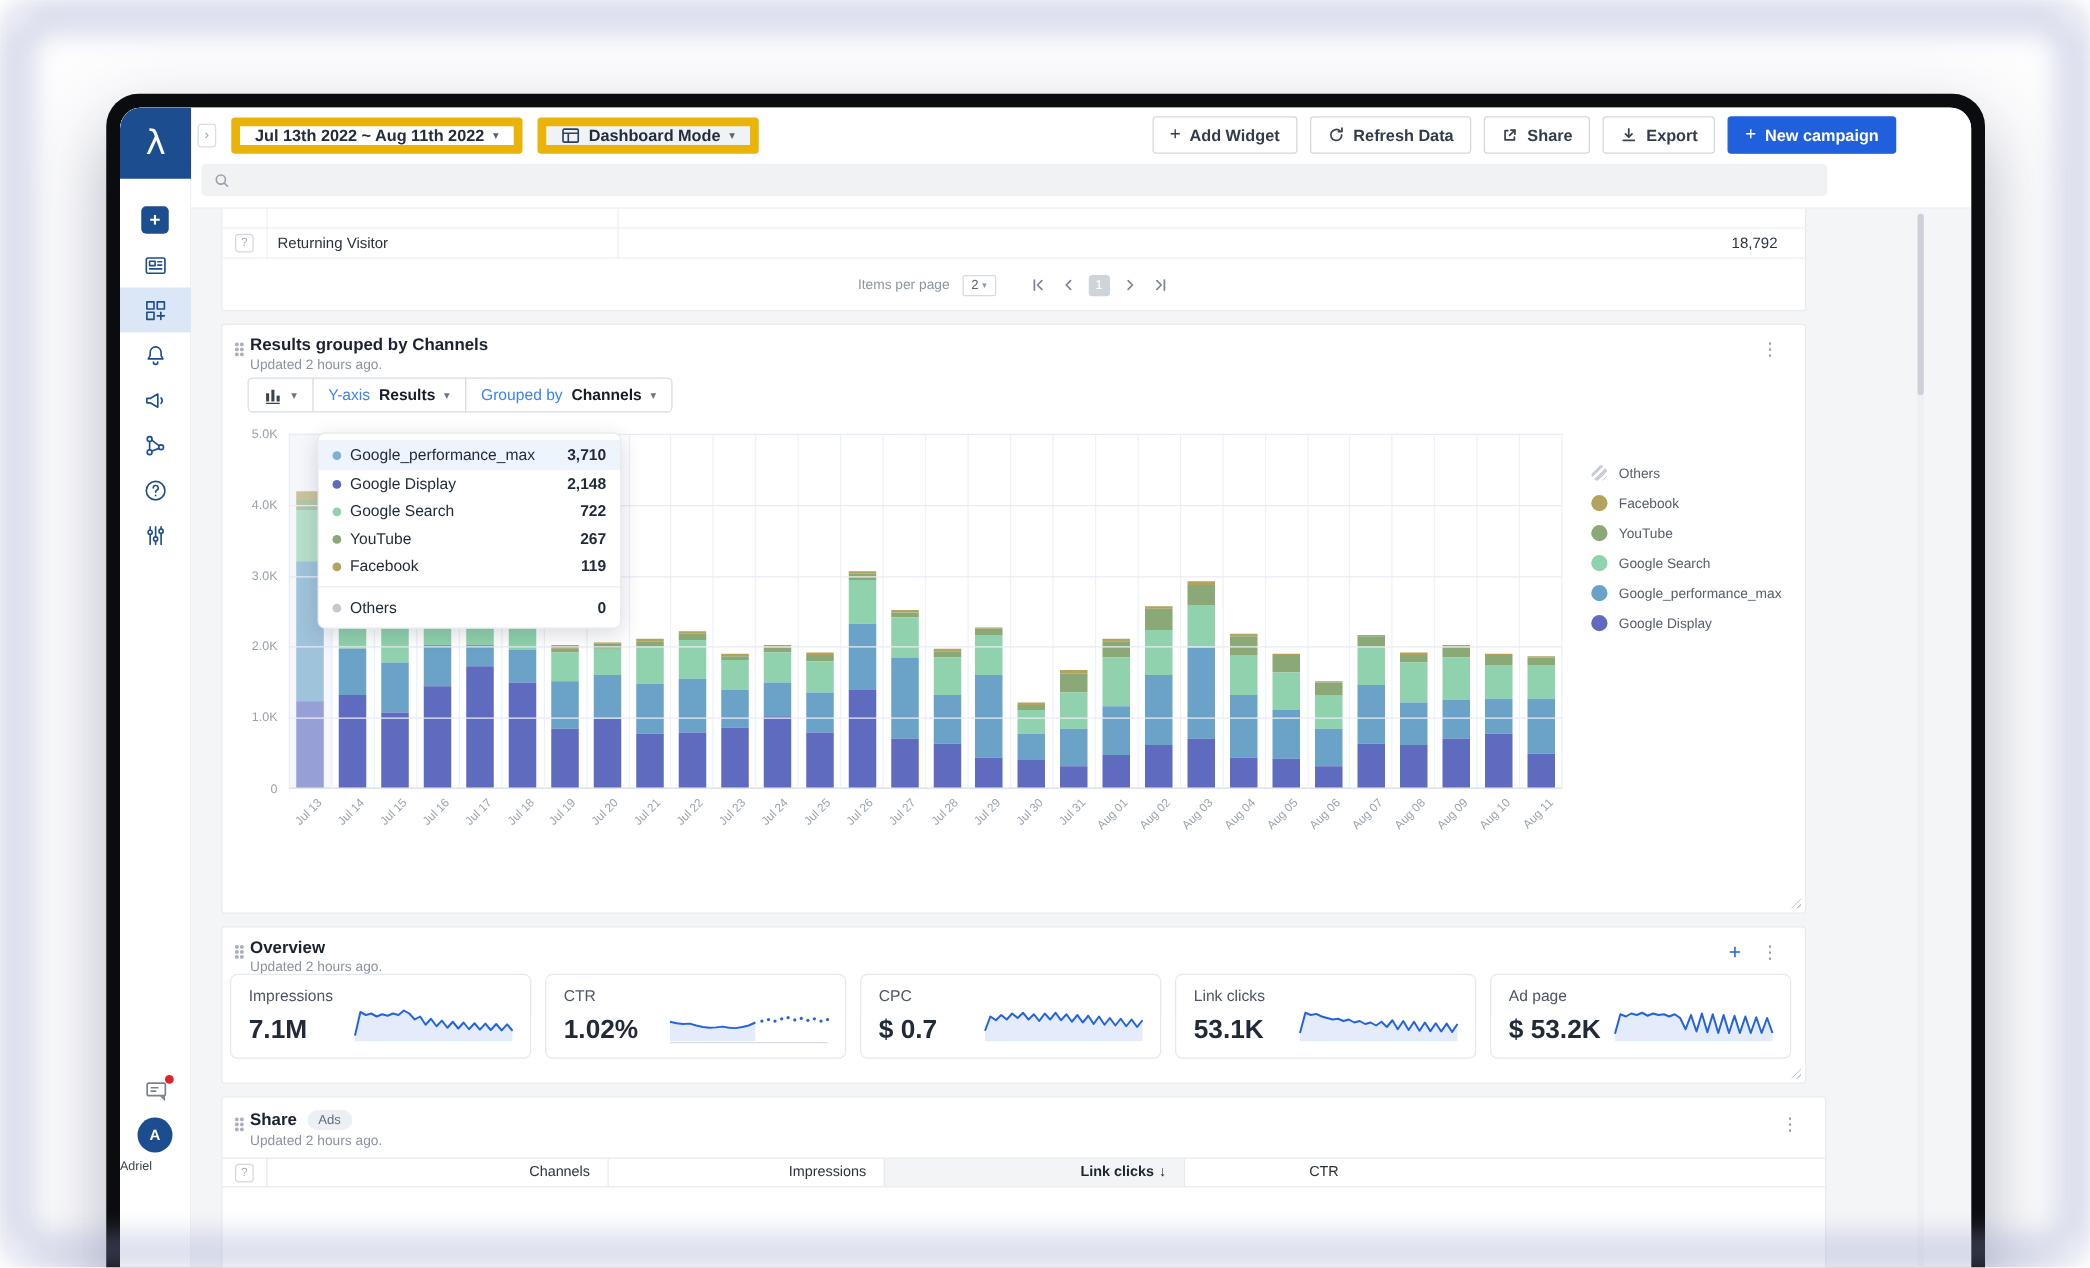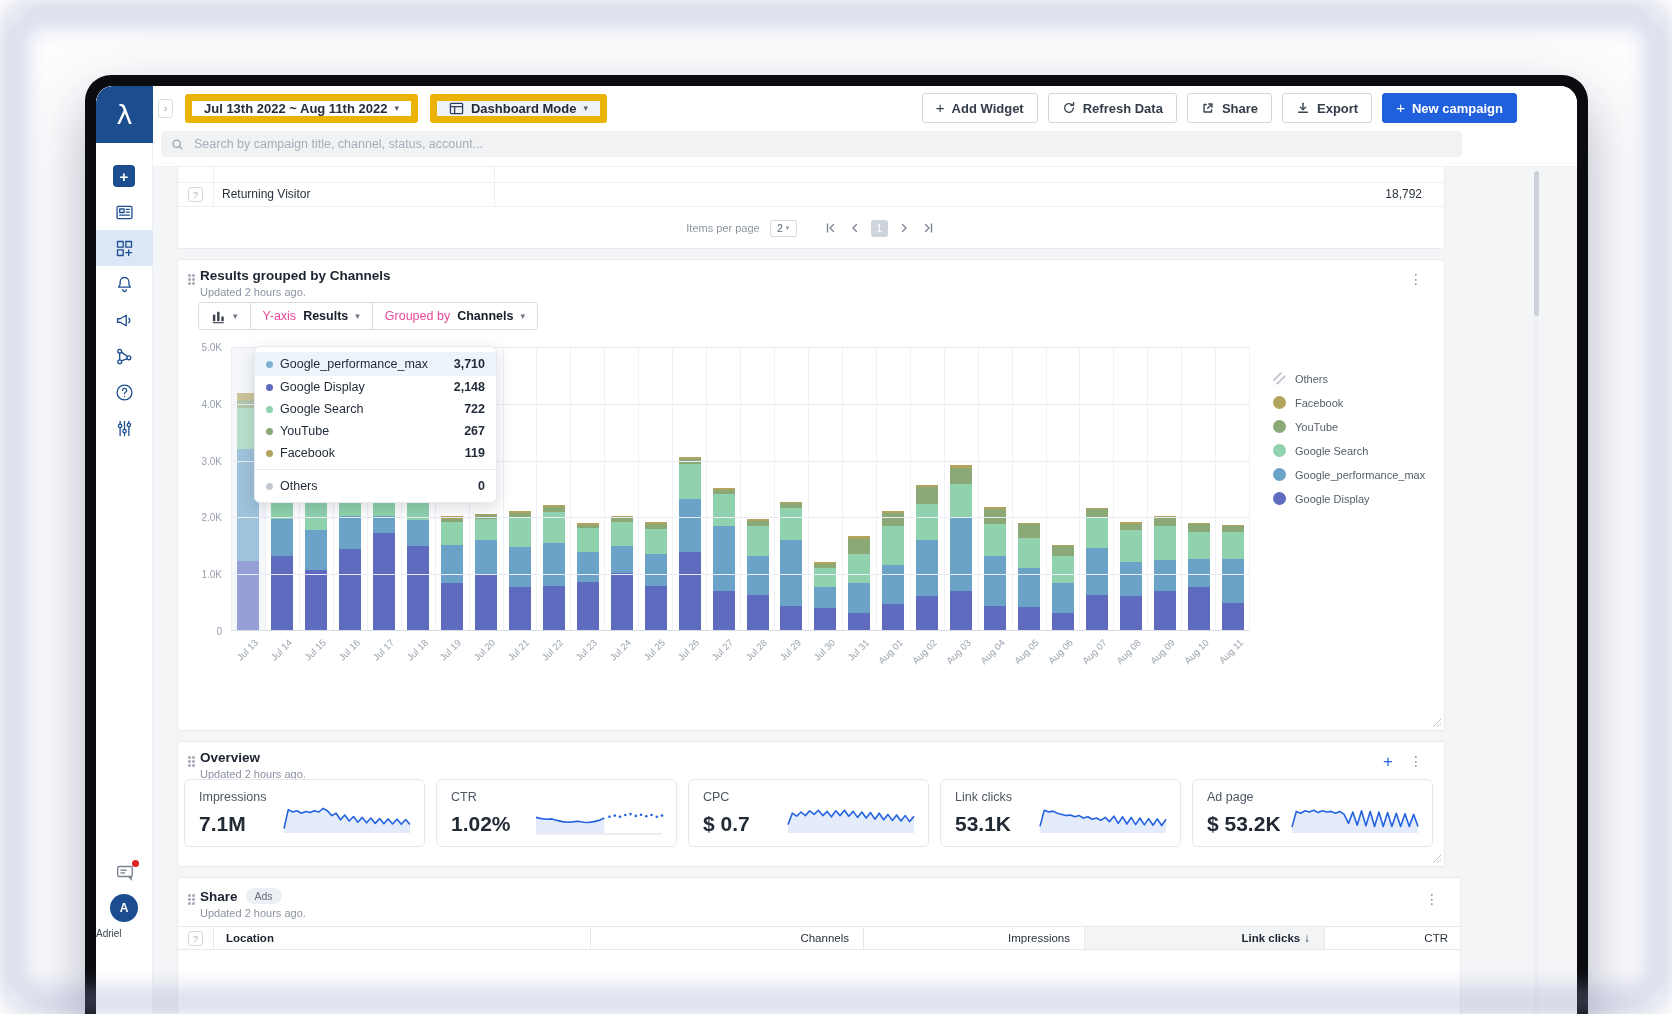--- a/index.html
+++ b/index.html
@@ -87,21 +87,21 @@
   .navic svg{stroke:#7d8694;fill:none;stroke-width:1.4;stroke-linecap:round;stroke-linejoin:round;}
   .pagenum{width:17px;height:17px;background:#cfd4db;border-radius:3px;color:#fff;font-size:10.5px;
            display:flex;align-items:center;justify-content:center;cursor:pointer;}
 
   
   .ctrl-group{position:absolute;left:20px;top:42px;display:flex;}
   .ctrl{border:1px solid #d8dce2;background:#fff;height:28px;display:flex;align-items:center;gap:7px;
         padding:0 12px;margin-left:-1px;font-size:12.5px;color:#3a4250;cursor:pointer;}
   .ctrl:first-child{border-radius:4px 0 0 4px;margin-left:0;}
   .ctrl:last-child{border-radius:0 4px 4px 0;}
-  .ctrl .cl{color:#ec4899;}
+  .ctrl .cl{color:#3b82f6;}
   .ctrl .cv{font-weight:700;color:#151d29;}
   .ctrl .caret{font-size:9px;color:#6b7480;}
 
   .plot{position:absolute;left:53px;top:87px;width:1019px;height:284px;border-bottom:1px solid #d8dce4;
         border-left:1px solid #e9ecf4;display:flex;}
   .gline{position:absolute;left:53px;width:1019px;height:1px;background:#e9ecf4;}
   .ylab{position:absolute;width:44px;text-align:right;font-size:10px;color:#98a0ab;}
   .slot{flex:1;position:relative;border-right:1px solid #eef1f8;}
   .slot.hov{background:rgba(120,140,200,.07);}
   .bar{position:absolute;bottom:0;left:50%;transform:translateX(-50%);width:22px;display:flex;
@@ -283,21 +283,20 @@
             </div>
           </div>
         </div>
 
         <div class="searchrow">
           <div class="searchbox">
             <svg width="13" height="13" viewBox="0 0 16 16" style="stroke:#9aa2ad;fill:none;stroke-width:1.6">
                 <circle cx="7" cy="7" r="4.5"></circle>
                 <line x1="10.5" y1="10.5" x2="14" y2="14"></line>
               </svg>
-            <input type="text" placeholder="Search by campaign title, channel, status, account..." style="">
           </div>
         </div>
 
         <div class="content">
 
           <div class="card" style="left:24px;top:-40px;width:1268px;height:122px;">
             <div class="tcard-sliver"></div>
             <div class="colline" style="left:35px;"></div>
             <div class="colline" style="left:316px;"></div>
             <div class="tcard-row">
@@ -891,23 +890,20 @@
               </div>
             <div class="wtitle" style="top:10px;">
               <span>Share</span><span class="badge">Ads</span>
             </div>
             <div class="wsub" style="top:29px;">Updated 2 hours ago.</div>
             <div class="kebab" style="top:13px;">⋮</div>
             <div class="thead" id="thead">
                 <div class="thcell" style="width: 35px; flex: 0 0 35px;">
                   <span class="qbox">?</span>
                 </div>
-                <div class="thcell loc" style="width: 377px; flex: 0 0 377px;">
-                  <span>Location</span>
-                </div>
                 <div class="thcell" style="width: 273px; flex: 0 0 273px;">
                   <span>Channels</span>
                 </div>
                 <div class="thcell" style="width: 221px; flex: 0 0 221px;">
                   <span>Impressions</span>
                 </div>
                 <div class="thcell sorted" style="width: 240px; flex: 0 0 240px;">
                   <span>Link clicks</span>
                   <span>↓</span>
                 </div>

